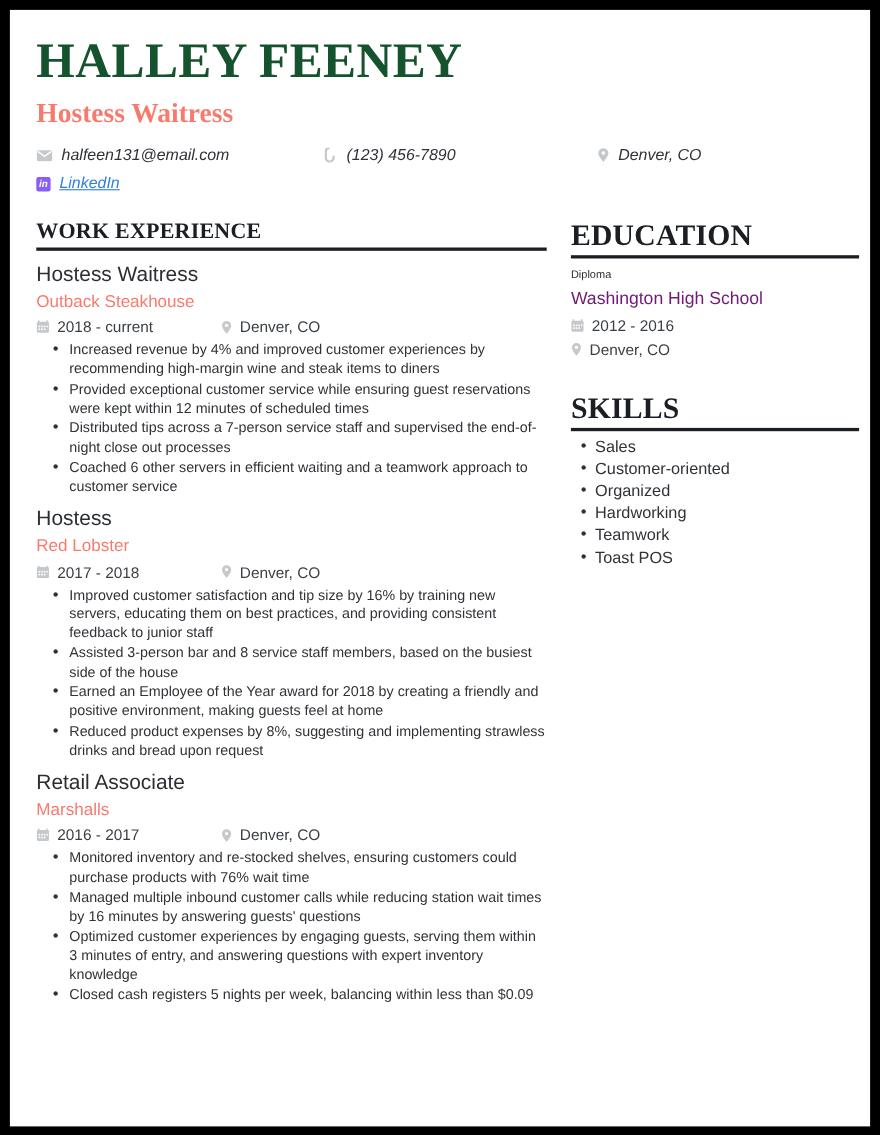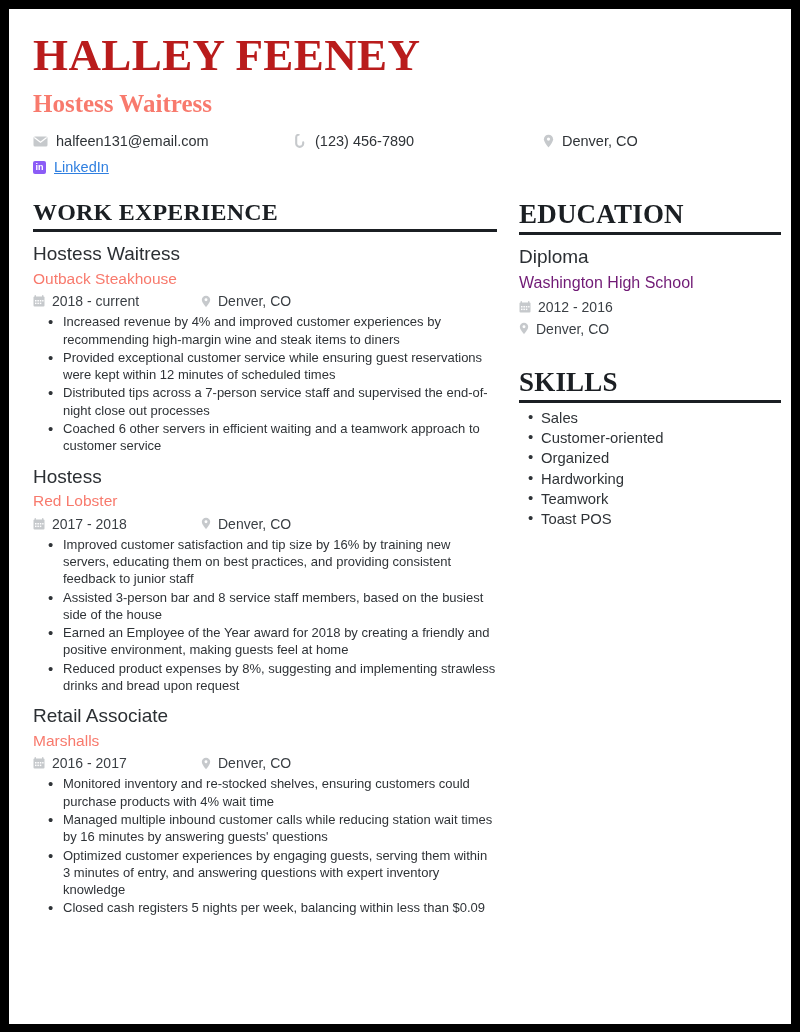--- a/index.html
+++ b/index.html
@@ -33,34 +33,35 @@
     padding: 16px 22px 0 24px;
   }
 
   
   .name {
     font-family: "Liberation Serif", serif;
     font-weight: bold;
     font-size: 45px;
     letter-spacing: 0.4px;
     line-height: 1.0;
-    color: #b91c1c;
+    color: #14532d;
     margin: 8px 0 0 0;
   }
   .headline {
     font-family: "Liberation Serif", serif;
     font-weight: bold;
     font-size: 25px;
     line-height: 1.0;
     color: #f87a6d;
     margin: 13px 0 0 0;
   }
 
   .contact-rows {
     margin-top: 14px;
+    font-style: italic;
   }
   .contact-row {
     display: flex;
     align-items: center;
     height: 22px;
     margin-bottom: 4px;
   }
   .contact-item {
     display: flex;
     align-items: center;
@@ -83,21 +84,21 @@
     display: flex;
     margin-top: 22px;
   }
   .col-left  { width: 464px; flex: 0 0 464px; }
   .col-gap   { width: 22px;  flex: 0 0 22px; }
   .col-right { width: 262px; flex: 0 0 262px; }
 
   .section-title {
     font-family: "Liberation Serif", serif;
     font-weight: bold;
-    font-size: 24px;
+    font-size: 20px;
     line-height: 1.05;
     color: #1b1f23;
     letter-spacing: 0.2px;
     margin: 0;
   }
   .rule {
     height: 3px;
     background: #1b1f23;
     margin-top: 4px;
   }
@@ -150,21 +151,21 @@
     position: absolute;
     left: -15px;
     top: -1px;
     font-size: 15px;
     color: #2f3337;
   }
 
   
   .edu-block { margin-top: 10px; }
   .edu-degree {
-    font-size: 19px;
+    font-size: 10px;
     color: #2b2f33;
     line-height: 1.25;
     margin: 0;
   }
   .edu-school {
     font-size: 16px;
     color: #701a75;
     line-height: 1.3;
     margin: 4px 0 0 0;
   }
@@ -384,21 +385,21 @@
               <span class="ic">
                 <svg width="10" height="13" viewBox="0 0 11 14">
                   <path d="M5.5 0.7 C2.9 0.7 0.9 2.7 0.9 5.2 C0.9 8.4 5.5 13.3 5.5 13.3 C5.5 13.3 10.1 8.4 10.1 5.2 C10.1 2.7 8.1 0.7 5.5 0.7 Z" fill="#c6c9cc"></path>
                   <circle cx="5.5" cy="5.1" r="1.6" fill="#ffffff"></circle>
                 </svg>
               </span>
               <span>Denver, CO</span>
             </div>
           </div>
           <ul class="bullets">
-            <li>Monitored inventory and re-stocked shelves, ensuring customers could purchase products with 4% wait time</li>
+            <li>Monitored inventory and re-stocked shelves, ensuring customers could purchase products with 76% wait time</li>
             <li>Managed multiple inbound customer calls while reducing station wait times by 16 minutes by answering guests' questions</li>
             <li>Optimized customer experiences by engaging guests, serving them within 3 minutes of entry, and answering questions with expert inventory knowledge</li>
             <li>Closed cash registers 5 nights per week, balancing within less than $0.09</li>
           </ul>
         </div>
 
       </div>
     </div>
 
     <div class="col-gap"></div>

